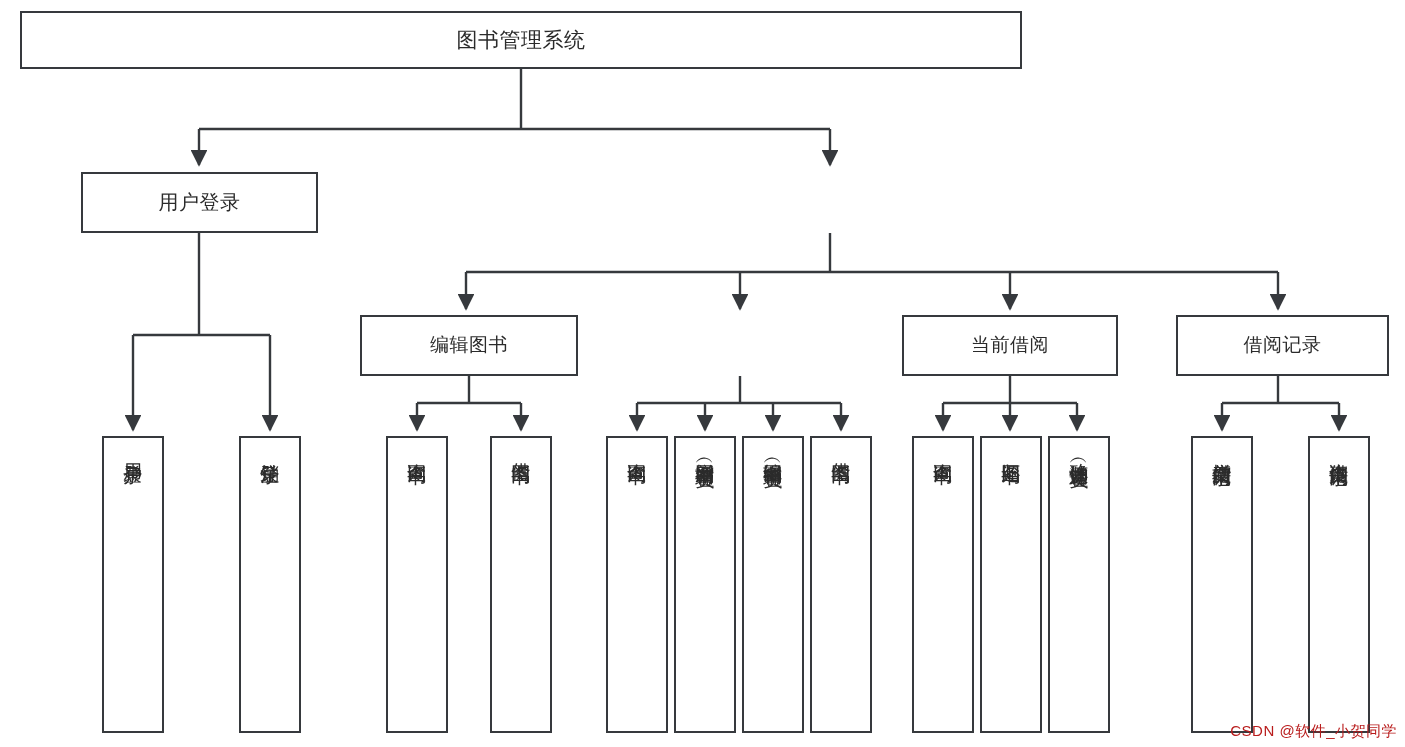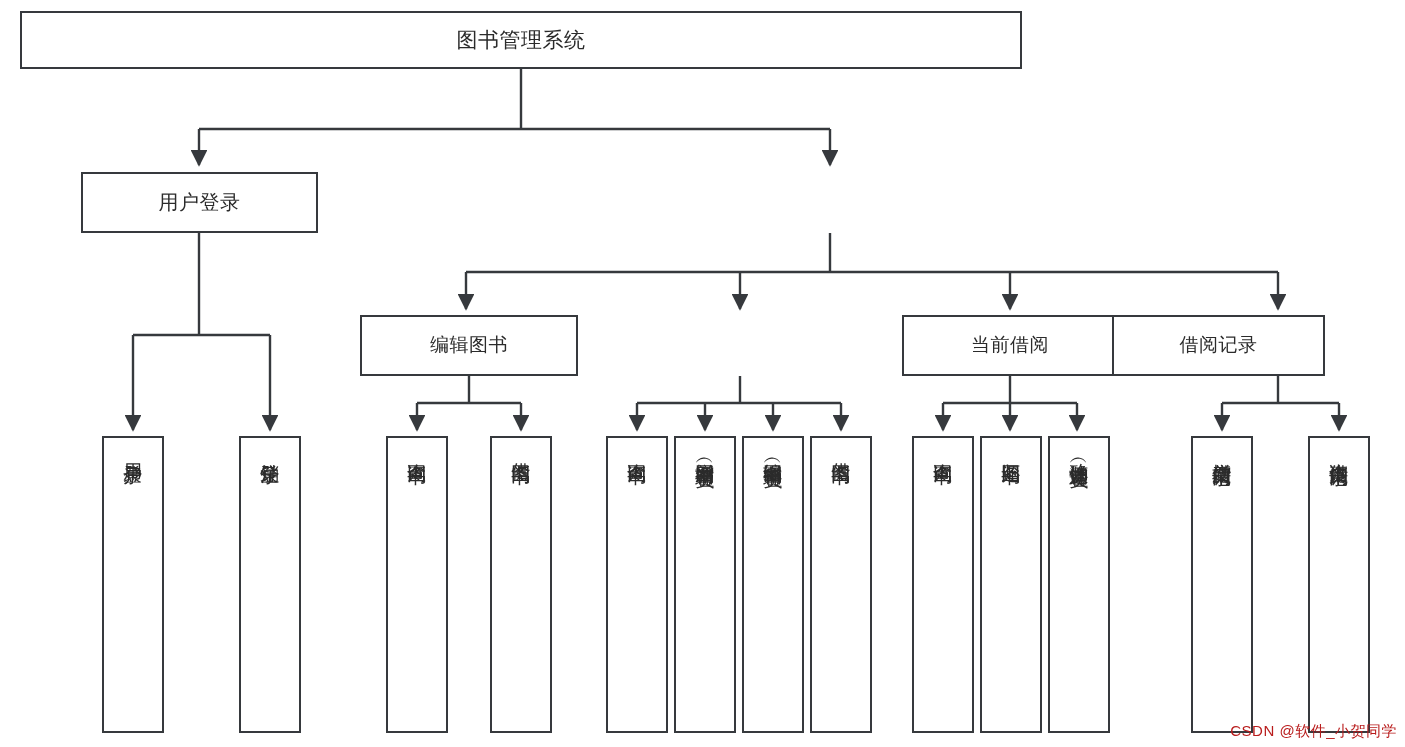--- a/index.html
+++ b/index.html
@@ -133,21 +133,21 @@
   <div class="node level1" style="left:81px; top:172px; width:237px; height:61px;">
     <span class="label">用户登录</span>
   </div>
 
   <div class="node level2" style="left:360px; top:315px; width:218px; height:61px;">
     <span class="label">编辑图书</span>
   </div>
   <div class="node level2" style="left:902px; top:315px; width:216px; height:61px;">
     <span class="label">当前借阅</span>
   </div>
-  <div class="node level2" style="left:1112px; top:315px; width:213px; height:61px;">
+  <div class="node level2" style="left:1176px; top:315px; width:213px; height:61px;">
     <span class="label">借阅记录</span>
   </div>
 
   <div class="node leaf" style="left:102px; top:436px; width:62px; height:297px;">
     <span class="label">用户登录</span>
   </div>
   <div class="node leaf" style="left:239px; top:436px; width:62px; height:297px;">
     <span class="label">注销登录</span>
   </div>
 

